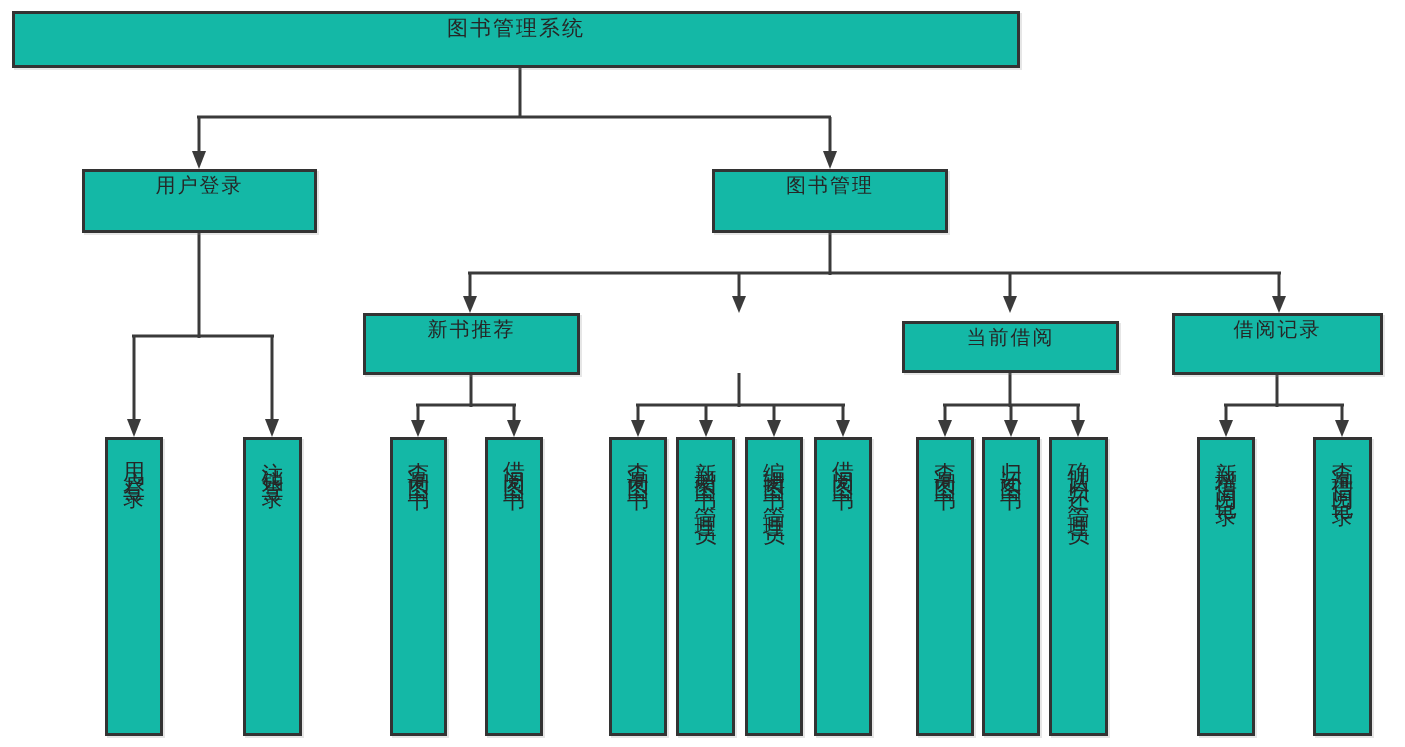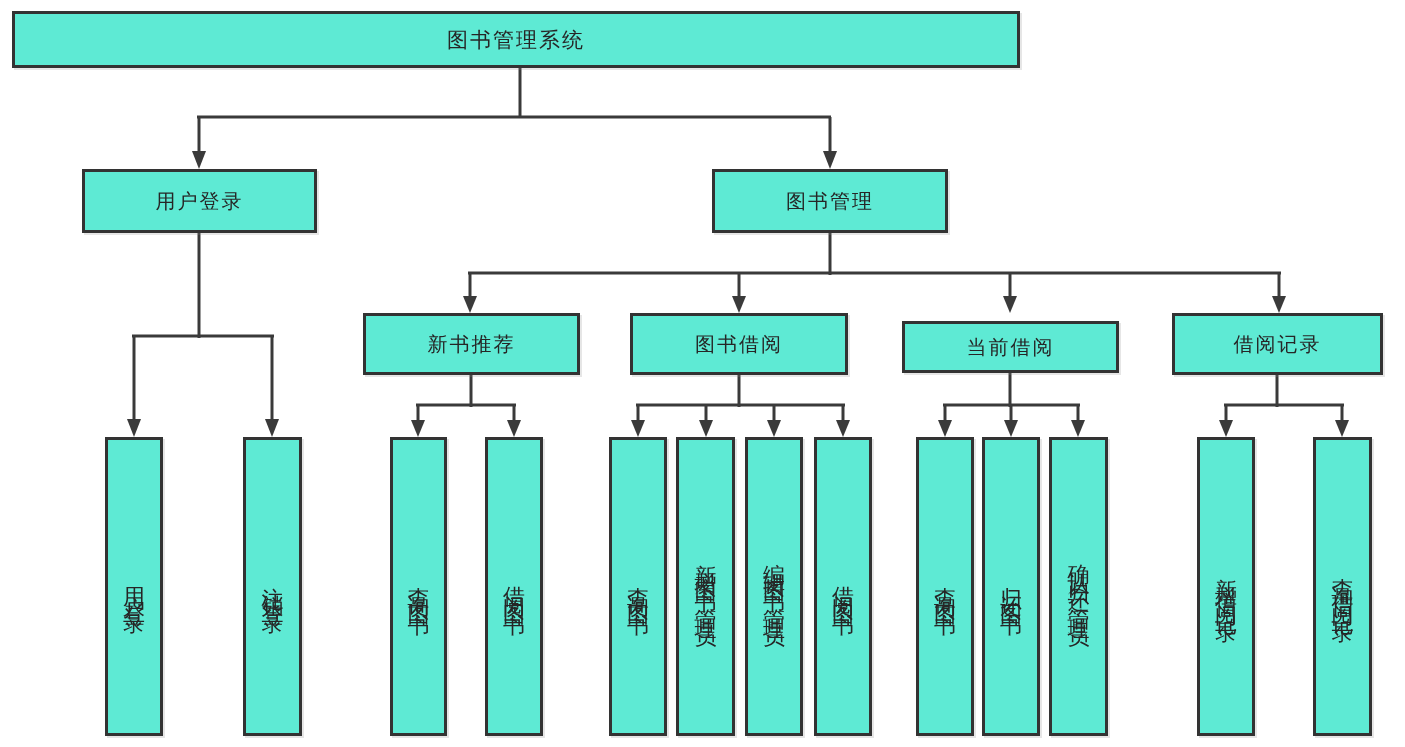--- a/index.html
+++ b/index.html
@@ -6,23 +6,23 @@
   .canvas{
     position:relative;width:1405px;height:747px;overflow:hidden;
     background:var(--background,#ffffff);
     font-family:"Liberation Sans","DejaVu Sans",sans-serif;
     color:var(--text,#262626);
   }
   .connectors{position:absolute;left:0;top:0;width:1405px;height:747px;}
   .connectors line{stroke:var(--line,#3a3a3a);stroke-width:3;}
   .connectors polygon{fill:var(--line,#3a3a3a);stroke:none;}
   .box{
-    position:absolute;box-sizing:border-box;background:#5eead4;
+    position:absolute;box-sizing:border-box;background:#14b8a6;
     border:3px solid var(--box-border,#333333);
-    display:flex;align-items:center;justify-content:center;
+    display:flex;align-items:flex-start;justify-content:center;
     box-shadow:2px 2px 0 rgba(140,140,140,0.22);
   }
   .hbox .lbl{font-size:20px;letter-spacing:2px;white-space:nowrap;}
   .root .lbl{font-size:21px;}
   .vbox{padding:4px 0;}
   .vbox .vlbl{
     writing-mode:vertical-rl;text-orientation:mixed;
     font-size:22px;line-height:1;letter-spacing:9px;white-space:nowrap;
   }
   .watermark{
@@ -120,23 +120,20 @@
   <div class="box hbox" style="left:82px;top:169px;width:235px;height:64px">
     <span class="lbl">用户登录</span>
   </div>
   <div class="box hbox" style="left:363px;top:313px;width:217px;height:62px">
     <span class="lbl">新书推荐</span>
   </div>
 
   <div class="box hbox" style="left:712px;top:169px;width:236px;height:64px">
     <span class="lbl">图书管理</span>
   </div>
-  <div class="box hbox" style="left:630px;top:313px;width:218px;height:62px">
-    <span class="lbl">图书借阅</span>
-  </div>
   <div class="box hbox" style="left:902px;top:321px;width:217px;height:52px">
     <span class="lbl">当前借阅</span>
   </div>
   <div class="box hbox" style="left:1172px;top:313px;width:211px;height:62px">
     <span class="lbl">借阅记录</span>
   </div>
 
   <div class="box vbox" style="left:105px;top:437px;width:58px;height:299px">
     <span class="vlbl">用户登录</span>
   </div>

